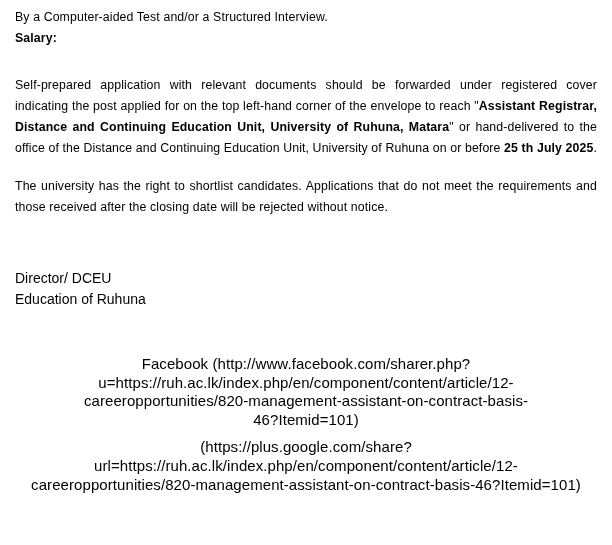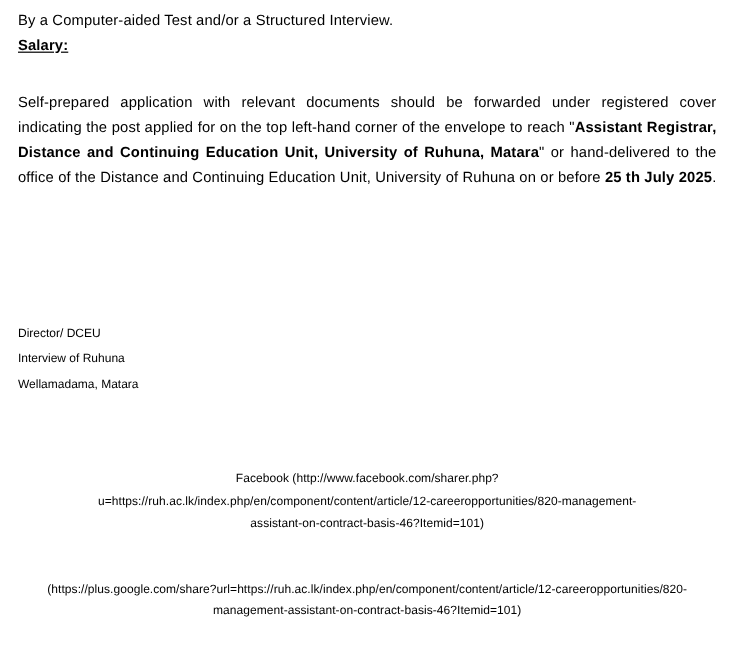--- a/index.html
+++ b/index.html
@@ -34,21 +34,21 @@
     width: 582px;
   }
 
   .line {
     font-size: 12.3px;
     line-height: 21px;
     white-space: nowrap;
     letter-spacing: 0.01em;
   }
 
-  .line.b { font-weight: bold; text-decoration: underline; }
+  .line.b { font-weight: bold; }
 
   .spacer-lg { height: 17px; }
   .spacer-sm { height: 9px; }
 
   .para {
     font-size: 12.3px;
     line-height: 21px;
     text-align: justify;
     text-justify: inter-word;
     letter-spacing: 0.01em;
@@ -56,40 +56,39 @@
   .para b { font-weight: bold; }
 
   
   .sig-block {
     position: absolute;
     left: 15px;
     top: 268px;
     width: 400px;
   }
   .sig-line {
-    font-size: 10px;
+    font-size: 14px;
     line-height: 21px;
     white-space: nowrap;
   }
 
   
   .links-block {
     position: absolute;
     left: 15px;
     top: 355px;
     width: 582px;
   }
   .link-group {
     text-align: center;
-    font-size: 10px;
+    font-size: 15px;
     line-height: 18.6px;
     margin-bottom: 9px;
     word-break: break-word;
     letter-spacing: 0.005em;
-    margin-top: 36px;
   }
   .link-group:last-child { margin-bottom: 0; }
   .link-group .lg-inner {
     display: inline-block;
     text-align: center;
   }
   .lw-fb   { width: 460px; }
   .lw-tw   { width: 400px; }
   .lw-gp   { width: 552px; }
 </style>
@@ -107,27 +106,27 @@
 
     <div class="spacer-lg"></div>
 
 
     <div class="spacer-sm"></div>
 
     <div class="para"><span>Self-prepared application with relevant documents should be forwarded under registered cover indicating the post applied for on the top left-hand corner of the envelope to reach "</span><b>Assistant Registrar, Distance and Continuing Education Unit, University of Ruhuna, Matara</b><span>" or hand-delivered to the office of the Distance and Continuing Education Unit, University of Ruhuna on or before </span><b>25 th July 2025</b><span>.</span></div>
 
     <div class="spacer-lg"></div>
 
+    <div class="para">The university has the right to shortlist candidates. Applications that do not meet the requirements and those received after the closing date will be rejected without notice.</div>
 
   </div>
 
   <div class="sig-block">
     <div class="sig-line">Director/ DCEU</div>
-    <div class="sig-line">Interview of Ruhuna</div>
-    <div class="sig-line">Wellamadama, Matara</div>
+    <div class="sig-line">Education of Ruhuna</div>
   </div>
 
   <div class="links-block">
 
     <div class="link-group">
       <span class="lg-inner lw-fb">Facebook (http://www.facebook.com/sharer.php?u=https://ruh.ac.lk/index.php/en/component/content/article/12-careeropportunities/820-management-assistant-on-contract-basis-46?Itemid=101)</span>
     </div>
 
 
     <div class="link-group">

